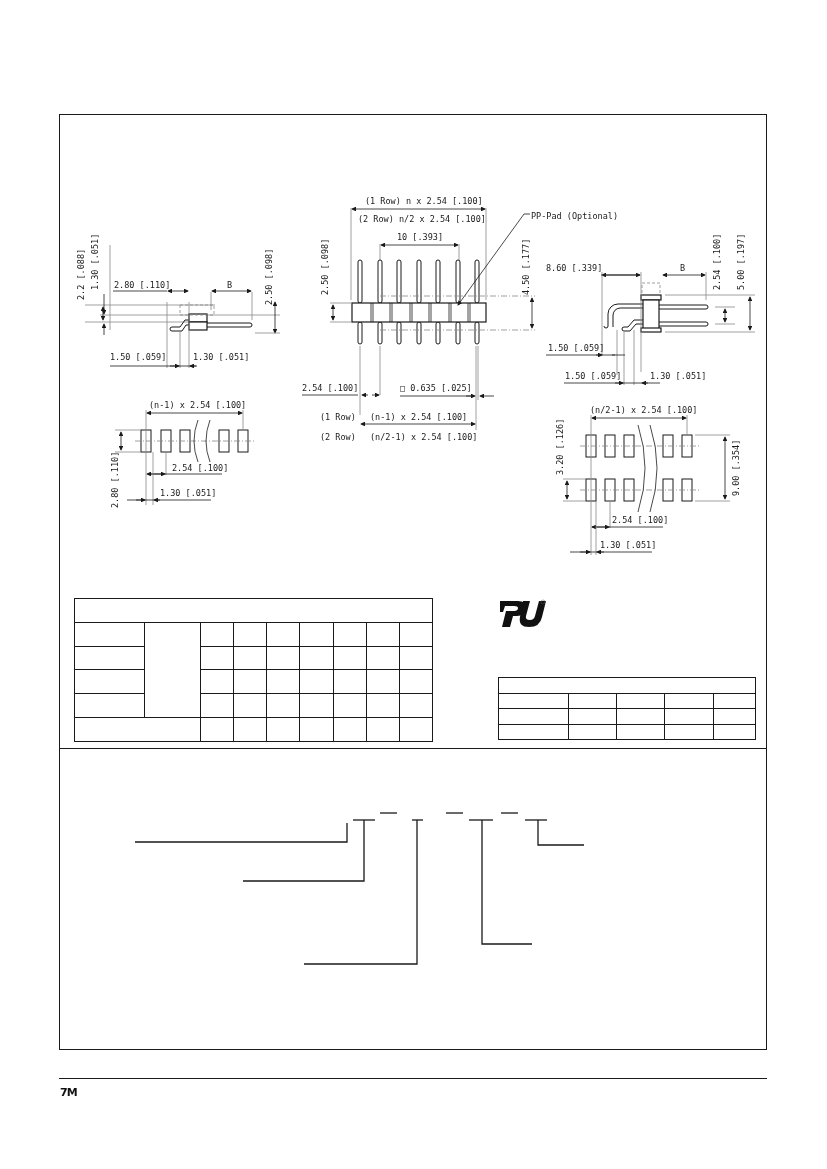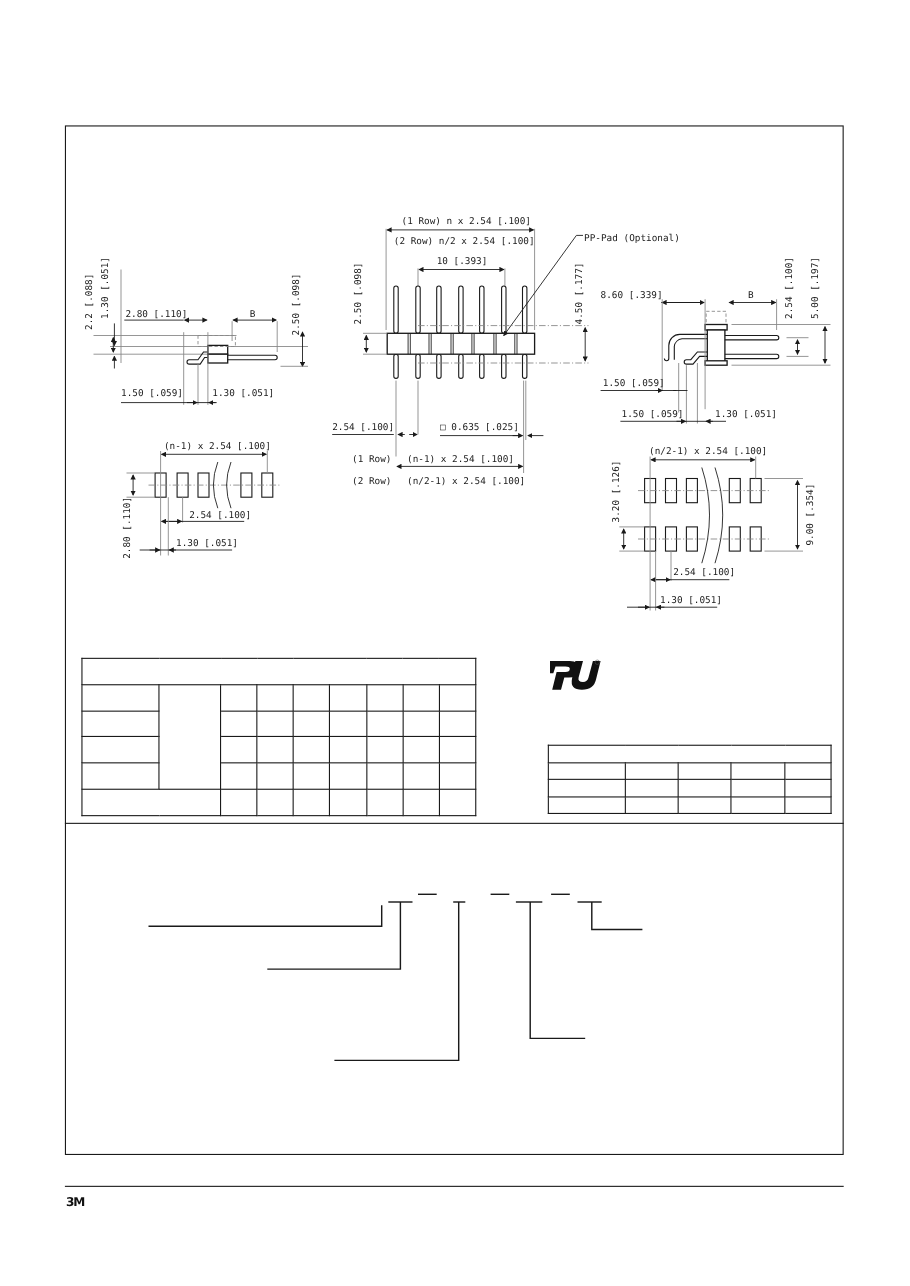--- a/index.html
+++ b/index.html
@@ -19,21 +19,21 @@
   .tbl { position:absolute; border-collapse:collapse; }
   .tbl td { border:1.5px solid #1a1a1a; padding:0; }
 </style>
 </head>
 <body>
 
 <div id="sheet">
   <div class="frame"></div>
   <div class="divider"></div>
   <div class="footer-line"></div>
-  <div class="logo3m">3M</div>
+  <div class="logo3m">7M</div>
 
   <svg width="827" height="1169" viewBox="0 0 827 1169">
     <defs>
       <marker id="ar" markerWidth="6" markerHeight="6" refX="5" refY="3" orient="auto">
         <path d="M0,0 L6,3 L0,6 z" fill="#1a1a1a"></path>
       </marker>
       <marker id="al" markerWidth="6" markerHeight="6" refX="1" refY="3" orient="auto">
         <path d="M6,0 L0,3 L6,6 z" fill="#1a1a1a"></path>
       </marker>
     </defs>

